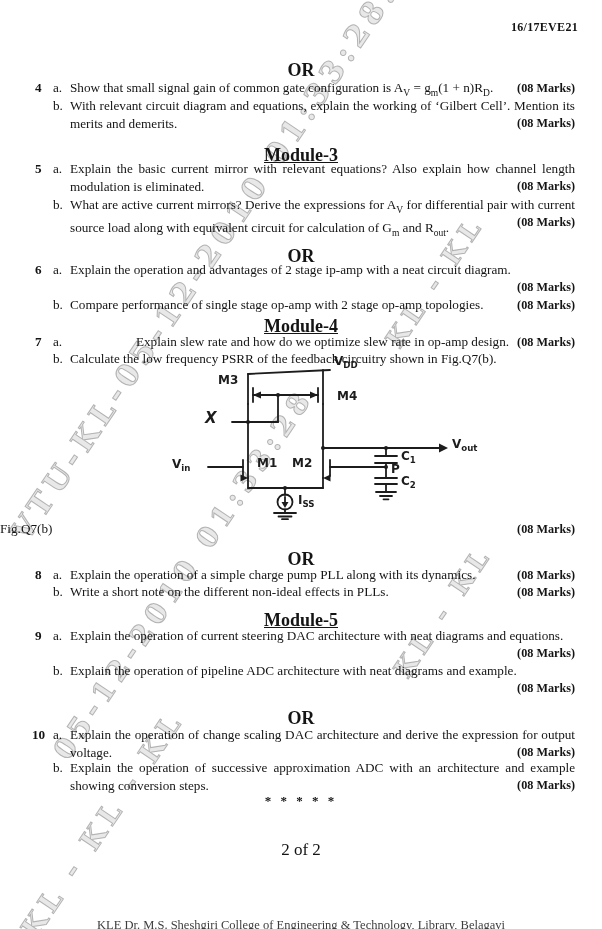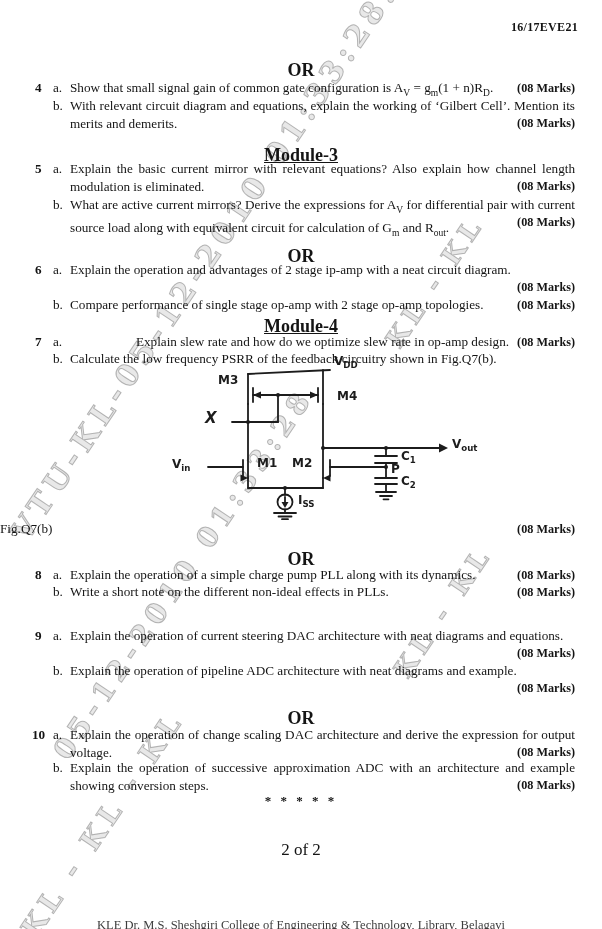--- a/index.html
+++ b/index.html
@@ -191,20 +191,21 @@
     <div class="qtext" style="text-align:left">Explain the operation of a simple charge pump PLL along with its dynamics.</div>
     <span class="marks">(08 Marks)</span>
   </div>
 
   <div class="qp" style="top:583px;height:18px">
     <span class="qlet">b.</span>
     <div class="qtext" style="text-align:left">Write a short note on the different non-ideal effects in PLLs.</div>
     <span class="marks">(08 Marks)</span>
   </div>
 
+  <div class="crow u" style="top:610px"><span>Module-5</span></div>
 
   <div class="qp" style="top:627px;height:35px">
     <span class="qnum">9</span>
     <span class="qlet">a.</span>
     <div class="qtext">Explain the operation of current steering DAC architecture with neat diagrams and equations.</div>
     <span class="marks">(08 Marks)</span>
   </div>
 
   <div class="qp" style="top:662px;height:35px">
     <span class="qlet">b.</span>

